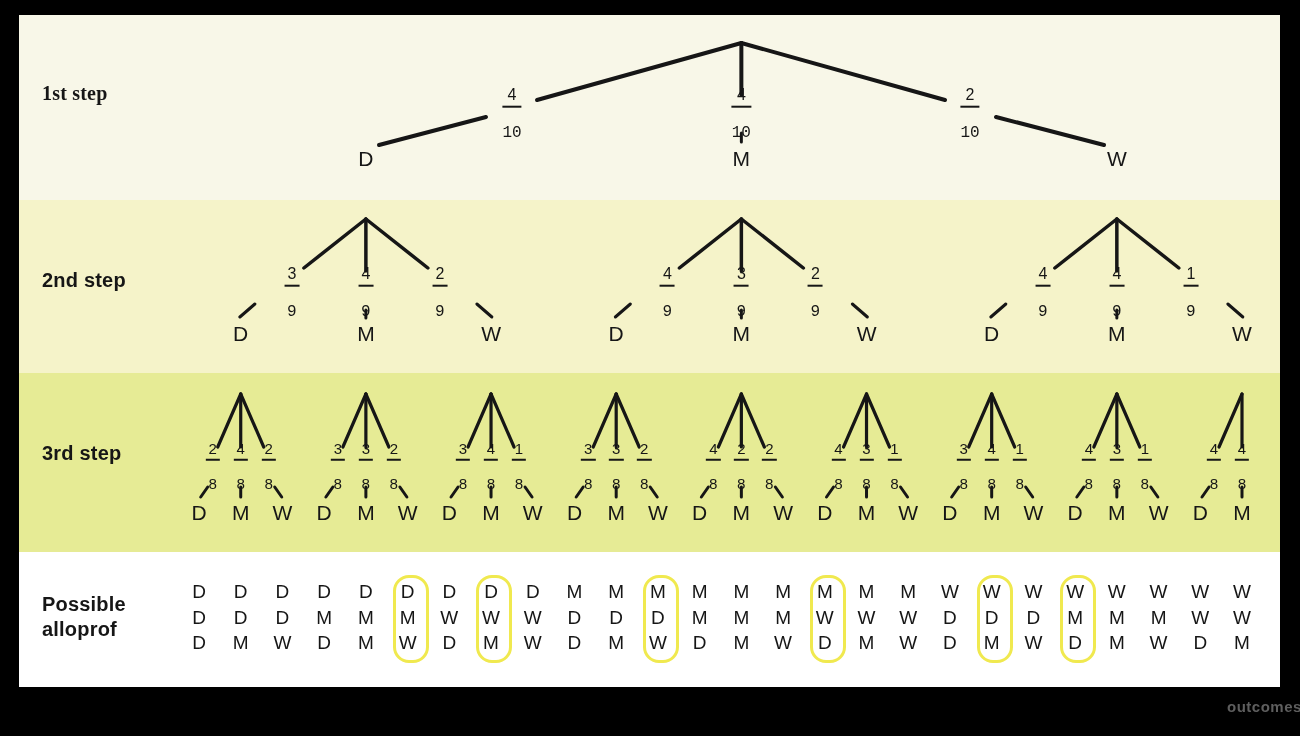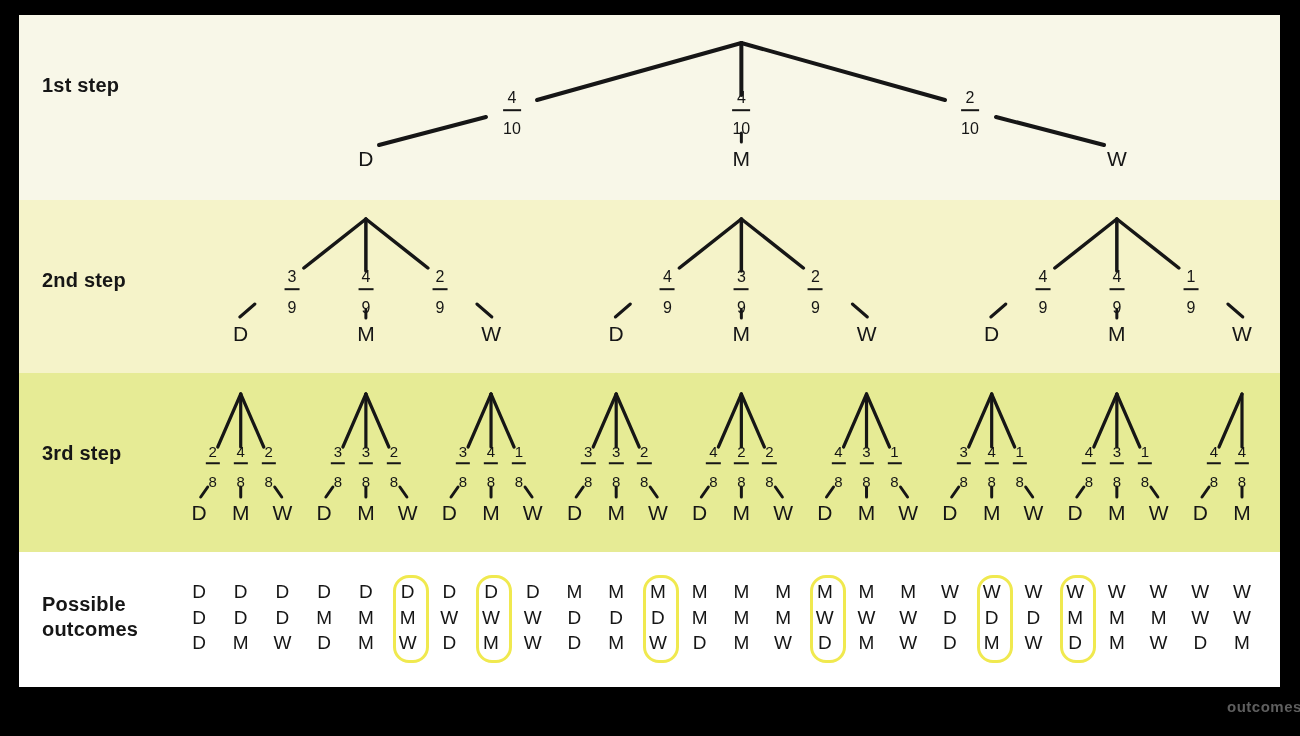--- a/index.html
+++ b/index.html
@@ -21,21 +21,21 @@
     position:absolute;transform:translate(-50%,-50%);z-index:4;
     font-weight:500;color:#161616;white-space:nowrap;
   }
   .lt{font-size:21px;}
   .lo{font-size:19px;}
   .frac{
     position:absolute;transform:translate(-50%,-50%);z-index:4;
     text-align:center;font-weight:500;color:#161616;line-height:1.05;
   }
   .frac .num{border-bottom:2px solid #161616;padding:0 3px 2px 3px;}
-  .frac .den{padding-top:10px;}
+  .frac .den{padding-top:17px;font-family:Liberation Mono, monospace;}
   .f1{font-size:16px;}
   .f3{font-size:15px;}
   .pill{position:absolute;z-index:3;border-radius:16px;background:transparent;}
   .watermark{
     position:absolute;z-index:4;font-weight:700;font-size:15px;
     color:#5e5e5e;letter-spacing:.5px;
   }
 </style>
 </head>
 <body style="background: rgb(0, 0, 0);">
@@ -118,24 +118,24 @@
       <line x1="1116.84" y1="394" x2="1139.84" y2="447" stroke="#161616" stroke-width="3.2" stroke-linecap="round"></line>
       <line x1="1083.84" y1="487" x2="1076.84" y2="497" stroke="#161616" stroke-width="3" stroke-linecap="round"></line>
       <line x1="1116.84" y1="487" x2="1116.84" y2="497" stroke="#161616" stroke-width="3" stroke-linecap="round"></line>
       <line x1="1150.84" y1="487" x2="1157.84" y2="497" stroke="#161616" stroke-width="3" stroke-linecap="round"></line>
       <line x1="1242" y1="394" x2="1219" y2="447" stroke="#161616" stroke-width="3.2" stroke-linecap="round"></line>
       <line x1="1242" y1="394" x2="1242" y2="447" stroke="#161616" stroke-width="3.2" stroke-linecap="round"></line>
       <line x1="1209" y1="487" x2="1202" y2="497" stroke="#161616" stroke-width="3" stroke-linecap="round"></line>
       <line x1="1242" y1="487" x2="1242" y2="497" stroke="#161616" stroke-width="3" stroke-linecap="round"></line>
     </svg>
 
-  <div class="step-label" style="top:73px;">1st step</div>
+  <div class="step-label" style="top:81px;font-family:Liberation Serif, serif;">1st step</div>
   <div class="step-label" style="top:268px;">2nd step</div>
   <div class="step-label" style="top:441px;">3rd step</div>
-  <div class="step-label" style="top:592px;width:125px;line-height:25px;">Possible outcomes</div>
+  <div class="step-label" style="top:592px;width:125px;line-height:25px;">Possible alloprof</div>
 
   <div class="watermark" style="left:1227px;top:698px;">outcomes</div>
 <div class="frac f1" style="left: 512px; top: 114px;">
       <div class="num">4</div>
       <div class="den">10</div>
     </div>
     <div class="frac f1" style="left: 741.36px; top: 114px;">
       <div class="num">4</div>
       <div class="den">10</div>
     </div>

